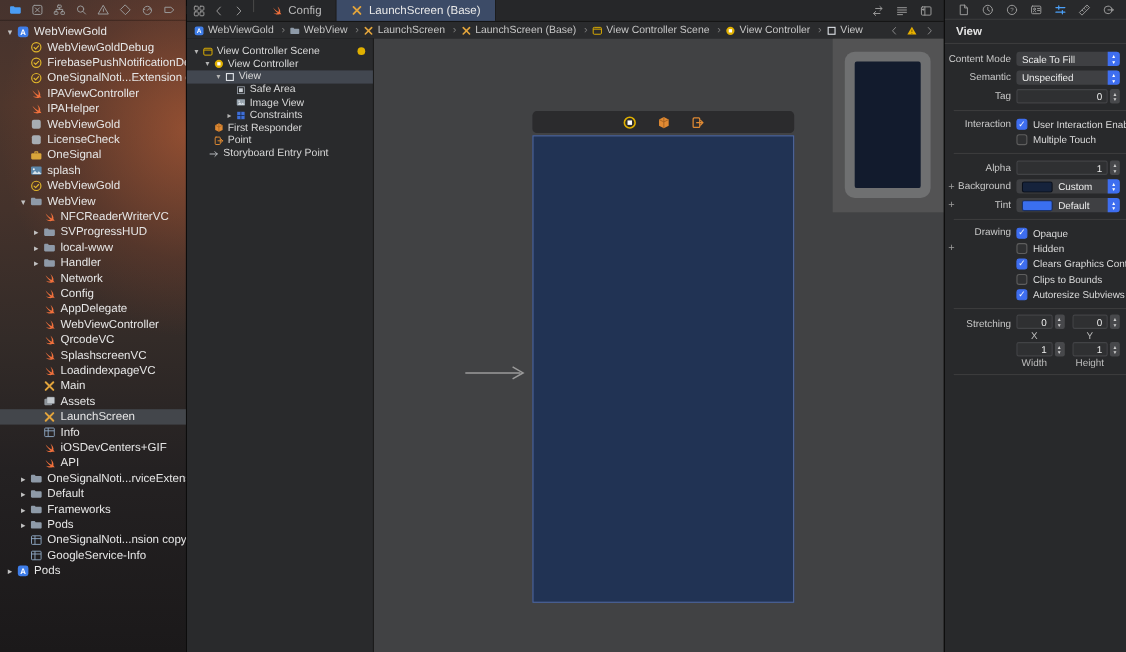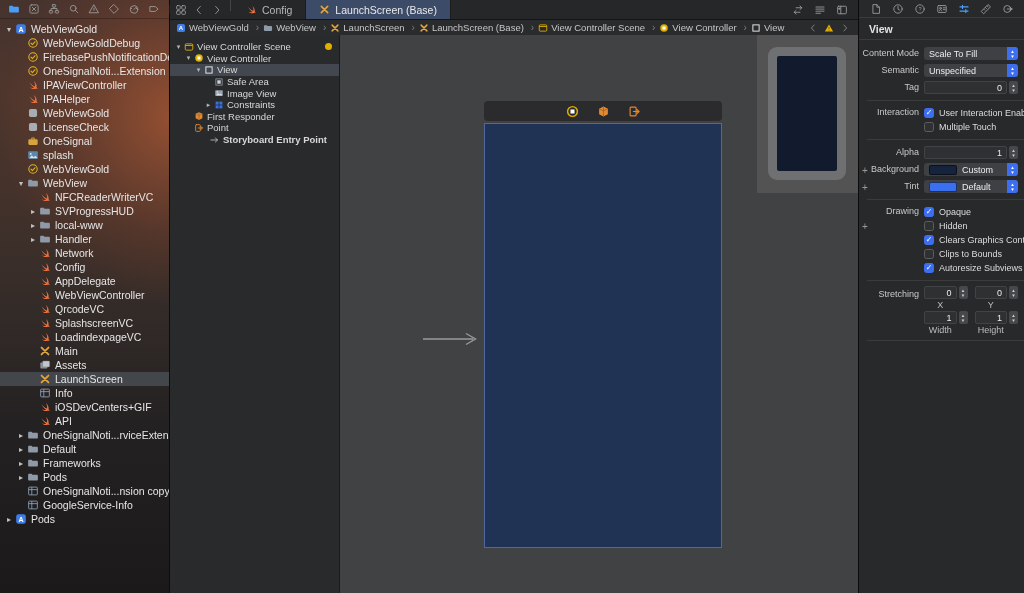--- a/index.html
+++ b/index.html
@@ -795,21 +795,21 @@
               <svg viewBox="0 0 16 16">
                 <g stroke="#e08a33" stroke-width="1.4" fill="none" stroke-linecap="round" stroke-linejoin="round">
                   <rect x="2.6" y="2.6" width="7.4" height="10.8" rx="1.2"></rect>
                   <path d="M6.6 8h7M11 5.4L13.6 8 11 10.6"></path>
                 </g>
               </svg>
             </span>
             <span>Point</span>
 
           </div>
-          <div class="orow" style="padding-left: 30px; font-weight: bold;">
+          <div class="orow" style="padding-left: 10px;">
             <span class="chev"></span>
             <span class="oicon">
               <svg viewBox="0 0 16 16">
                 <g stroke="#b9bdc2" stroke-width="1.4" fill="none" stroke-linecap="round" stroke-linejoin="round">
                   <path d="M1.5 8h10.5M8.6 4.6L12 8l-3.4 3.4"></path>
                 </g>
               </svg>
             </span>
             <span>Storyboard Entry Point</span>
 

